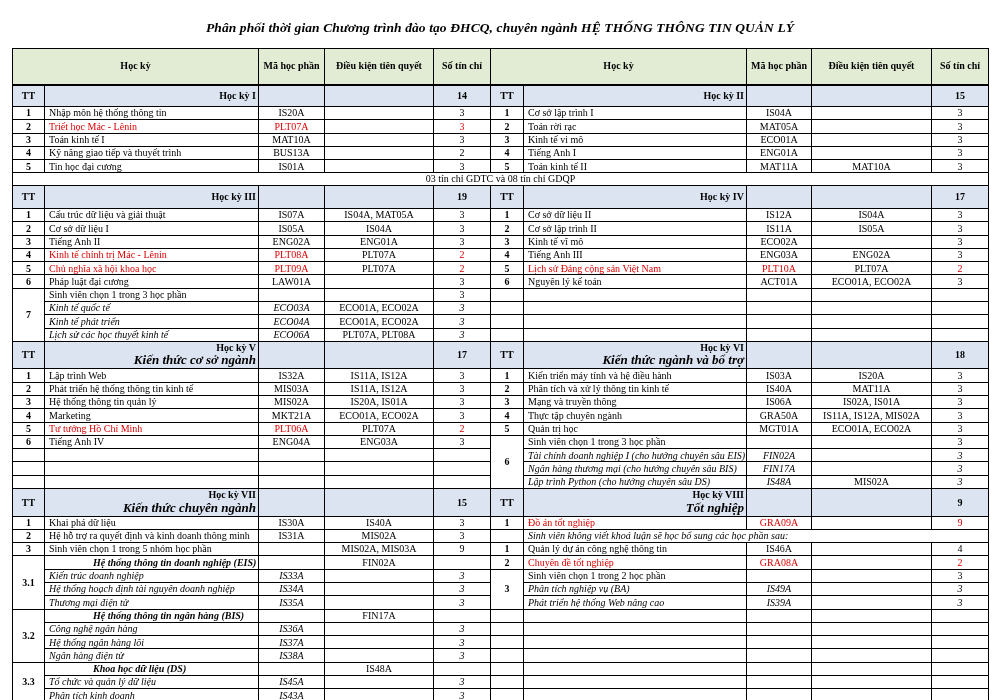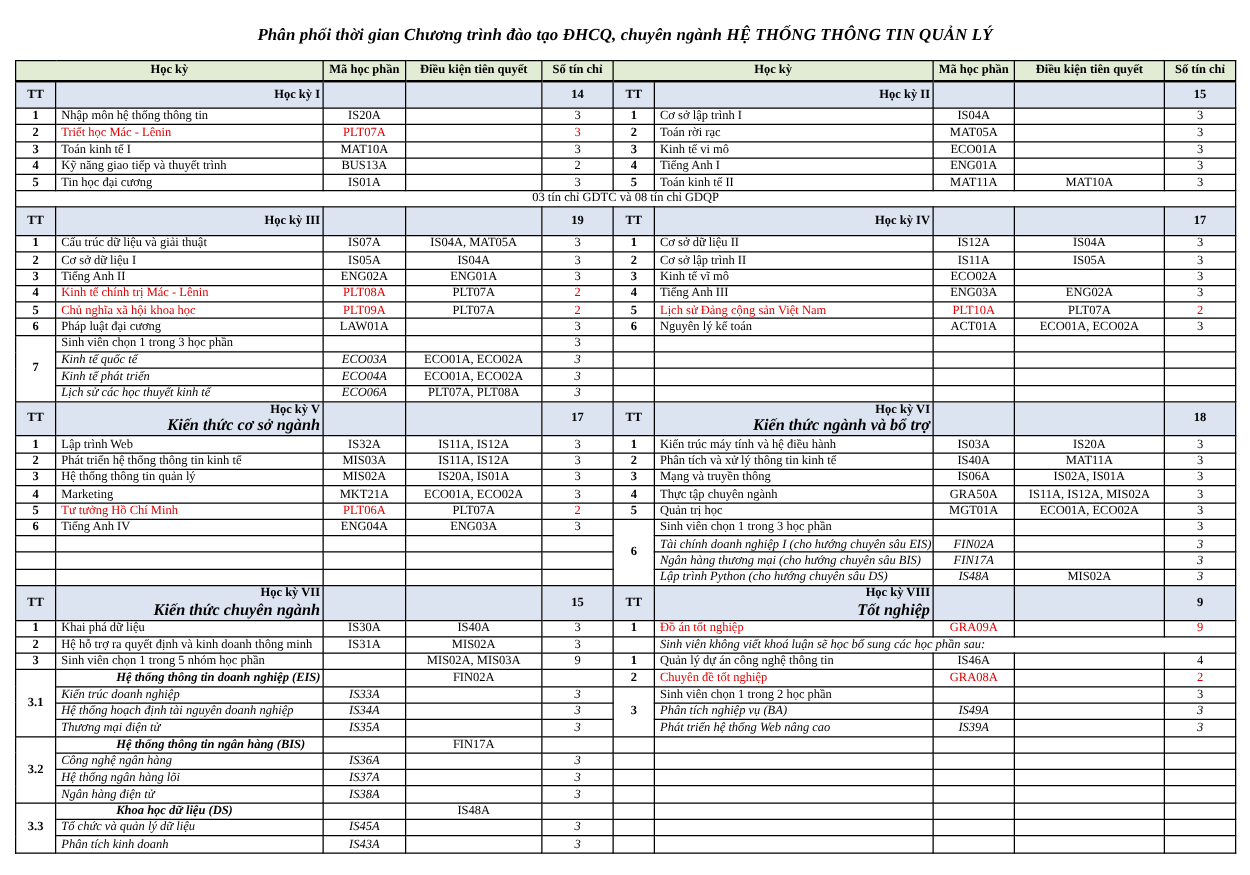--- a/index.html
+++ b/index.html
@@ -25,21 +25,21 @@
     width:976px;margin:12px 0 0 12px;
     border:1.5px solid var(--border);
   }
   td,th{
     border:1px solid var(--border);
     padding:0 2px;font-size:10px;line-height:1.15;
     overflow:hidden;white-space:nowrap;vertical-align:middle;
     box-sizing:border-box;
   }
   thead th{
-    background:var(--green);font-weight:bold;height:16px;
+    background:var(--green);font-weight:bold;height:36px;
     white-space:normal;text-align:center;font-size:10px;line-height:1.2;
     border-bottom:2px solid var(--border);
   }
   tr.sec td{
     background:var(--blue);
     border-top:1.5px solid var(--border);
     border-bottom:1.5px solid var(--border);
   }
   tr.h22 td{height:22px}
   tr.h23 td{height:23px}
@@ -318,21 +318,21 @@
         <td class="c"></td>
         <td class="tt">18</td>
       </tr>
       <tr class="h13">
         <td class="tt">1</td>
         <td class="name">Lập trình Web</td>
         <td class="c">IS32A</td>
         <td class="c">IS11A, IS12A</td>
         <td class="c">3</td>
         <td class="tt">1</td>
-        <td class="name">Kiến trúc máy tính và hệ điều hành</td>
+        <td class="name">Kiến triển máy tính và hệ điều hành</td>
         <td class="c">IS03A</td>
         <td class="c">IS20A</td>
         <td class="c">3</td>
       </tr>
       <tr class="h13">
         <td class="tt">2</td>
         <td class="name">Phát triển hệ thống thông tin kinh tế</td>
         <td class="c">MIS03A</td>
         <td class="c">IS11A, IS12A</td>
         <td class="c">3</td>

